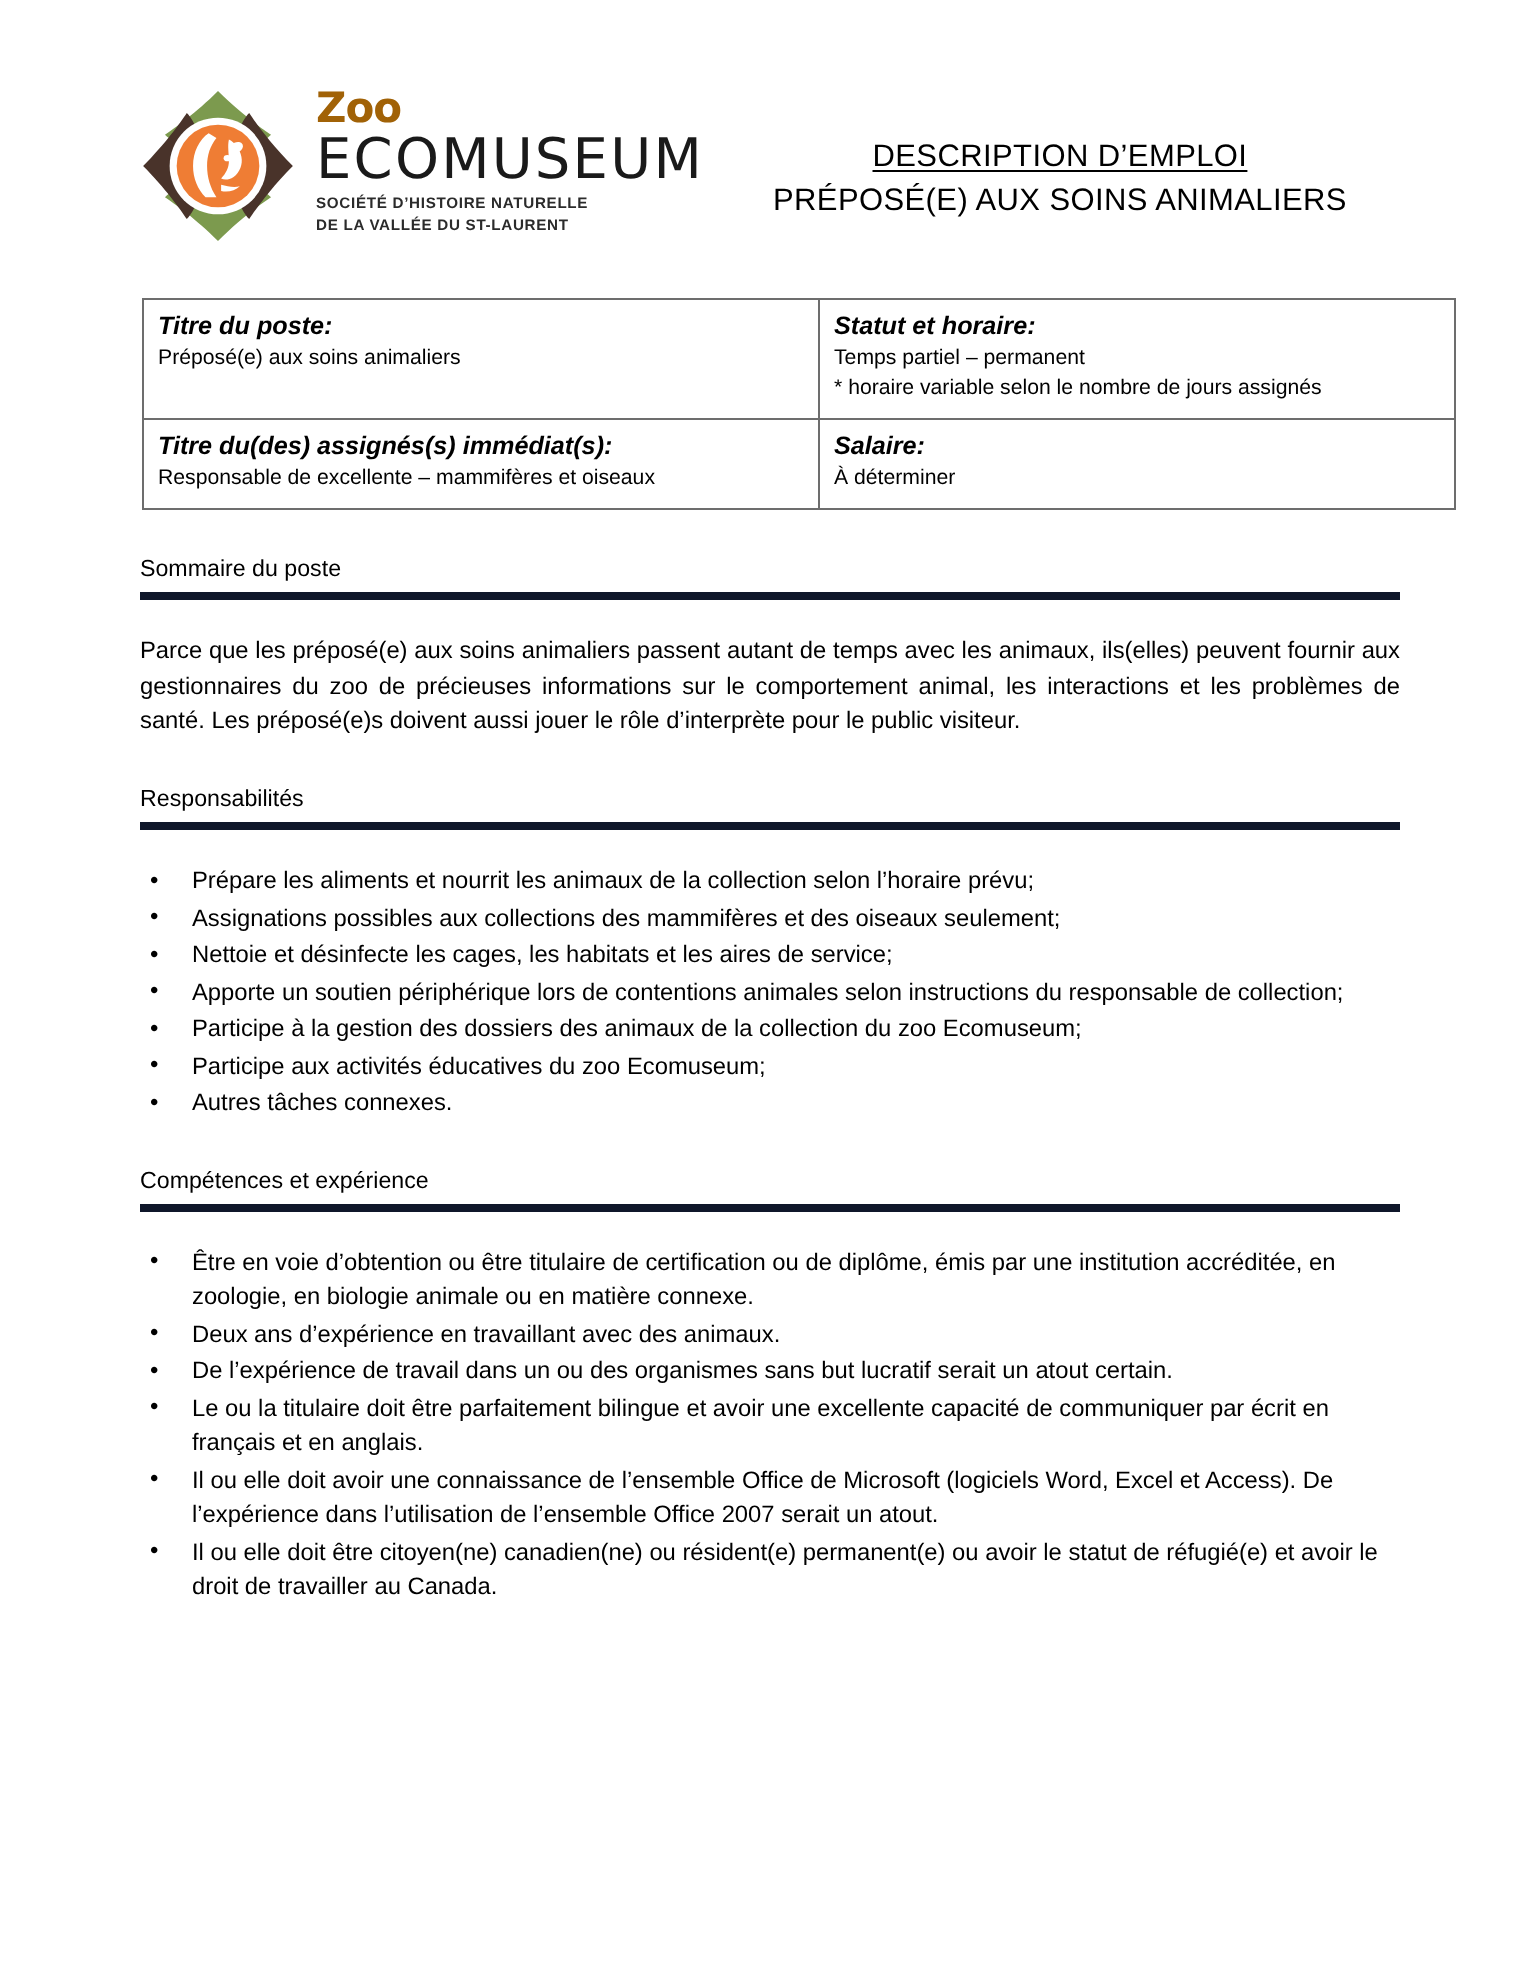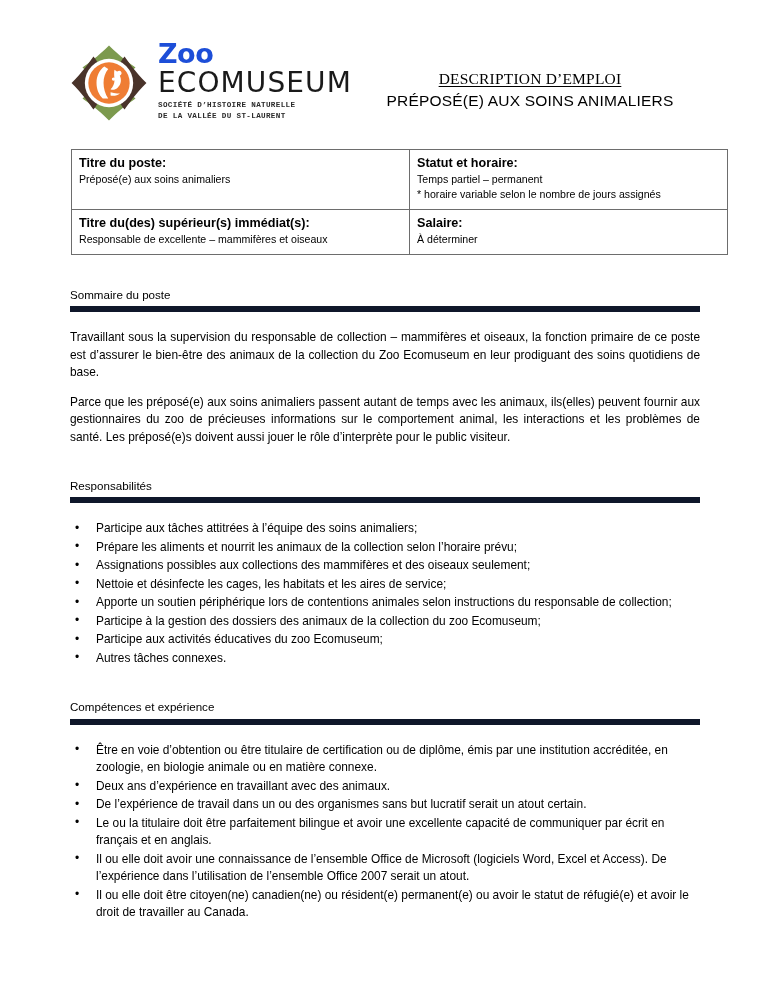--- a/index.html
+++ b/index.html
@@ -45,56 +45,55 @@
   }
   .logo-mark svg { display: block; width: 78px; height: 78px; }
 
   .logo-words {
     margin-left: 10px;
     line-height: 1;
   }
   .logo-zoo {
     font-family: "DejaVu Sans", sans-serif;
     font-weight: bold;
-    font-size: 27px;
+    font-size: 21px;
     letter-spacing: -0.5px;
-    color: #1d4ed8;
+    color: #a16207;
     line-height: 0.98;
   }
   .logo-eco {
     font-family: "DejaVu Sans", sans-serif;
     font-size: 28px;
     letter-spacing: 1.1px;
     color: #1a1a1a;
     line-height: 1.02;
     margin-top: 1px;
   }
   .logo-sub {
-    font-family: Liberation Mono, monospace;
+    font-family: Liberation Sans, sans-serif;
     font-size: 7.6px;
     font-weight: bold;
     letter-spacing: 0.35px;
     color: #2b2b2b;
     line-height: 1.35;
     margin-top: 3px;
   }
 
   .header-title {
     flex: 1 1 auto;
     text-align: center;
     padding-top: 28px;
     padding-left: 8px;
   }
   .title-line1 {
     font-size: 15.5px;
     letter-spacing: 0.2px;
     text-decoration: underline;
     text-underline-offset: 2px;
     line-height: 1.45;
-    font-family: Liberation Serif, serif;
   }
   .title-line2 {
     font-size: 15.5px;
     letter-spacing: 0.2px;
     line-height: 1.45;
   }
 
   
   .info-table {
     margin: 27px 71px 0 71px;
@@ -106,37 +105,38 @@
     border: 1px solid #6d6d6d;
     vertical-align: top;
     padding: 5px 7px 7px 7px;
   }
   .info-table td.col-left  { width: 323px; }
   .info-table td.col-right { width: 303px; }
   .cell-label {
     font-size: 12.6px;
     font-weight: bold;
     line-height: 1.35;
+    font-style: italic;
   }
   .cell-value {
     font-size: 10.6px;
     line-height: 1.42;
   }
 
   
   .content {
     padding: 0 68px 0 70px;
     box-sizing: border-box;
   }
   .section-head {
-    margin-top: 32px;
+    margin-top: 22px;
     font-size: 11.6px;
     line-height: 1.4;
     padding-bottom: 3px;
-    border-bottom: 6px solid #0f172a;
+    border-bottom: 4px solid #0f172a;
     color: #000;
   }
   .para {
     font-size: 11.9px;
     line-height: 1.47;
     text-align: justify;
     margin-top: 17px;
   }
   .para + .para { margin-top: 2px; }
 
@@ -218,40 +218,38 @@
           <div class="cell-value">Préposé(e) aux soins animaliers</div>
         </td>
         <td class="col-right">
           <div class="cell-label">Statut et horaire:</div>
           <div class="cell-value">Temps partiel  – permanent</div>
           <div class="cell-value">* horaire variable selon le nombre de jours assignés</div>
         </td>
       </tr>
       <tr>
         <td class="col-left">
-          <div class="cell-label">Titre du(des) supérieur(s) immédiat(s):</div>
+          <div class="cell-label">Titre du(des) assignés(s) immédiat(s):</div>
           <div class="cell-value">Responsable de excellente – mammifères et oiseaux</div>
         </td>
         <td class="col-right">
           <div class="cell-label">Salaire:</div>
           <div class="cell-value">À déterminer</div>
         </td>
       </tr>
     </tbody>
   </table>
 
   <div class="content">
 
     <div class="section-head">Sommaire du poste</div>
-    <p class="para">Travaillant sous la supervision du responsable de collection – mammifères et oiseaux, la fonction primaire de ce poste est d’assurer le bien-être des animaux de la collection du Zoo Ecomuseum en leur prodiguant des soins quotidiens de base.</p>
     <p class="para">Parce que les préposé(e) aux soins animaliers passent autant de temps avec les animaux, ils(elles) peuvent fournir aux gestionnaires du zoo de précieuses informations sur le comportement animal, les interactions et les problèmes de santé. Les préposé(e)s doivent aussi jouer le rôle d’interprète pour le public visiteur.</p>
 
     <div class="section-head">Responsabilités</div>
     <ul class="bullets">
-      <li>Participe aux tâches attitrées à l’équipe des soins animaliers;</li>
       <li>Prépare les aliments et nourrit les animaux de la collection selon l’horaire prévu;</li>
       <li>Assignations possibles aux collections des mammifères et des oiseaux seulement;</li>
       <li>Nettoie et désinfecte les cages, les habitats et les aires de service;</li>
       <li>Apporte un soutien périphérique lors de contentions animales selon instructions du responsable de collection;</li>
       <li>Participe à la gestion des dossiers des animaux de la collection du zoo Ecomuseum;</li>
       <li>Participe aux activités éducatives du zoo Ecomuseum;</li>
       <li>Autres tâches connexes.</li>
     </ul>
 
     <div class="section-head">Compétences et expérience</div>

